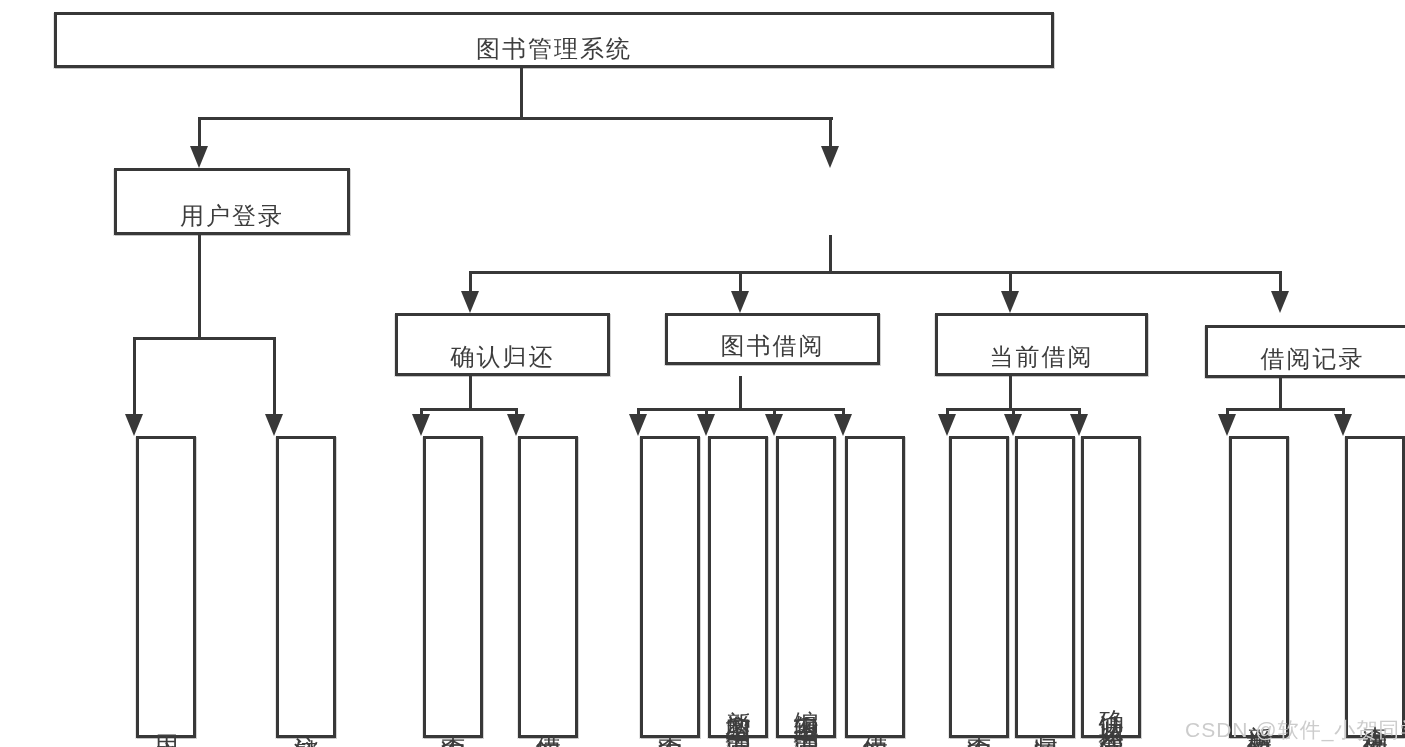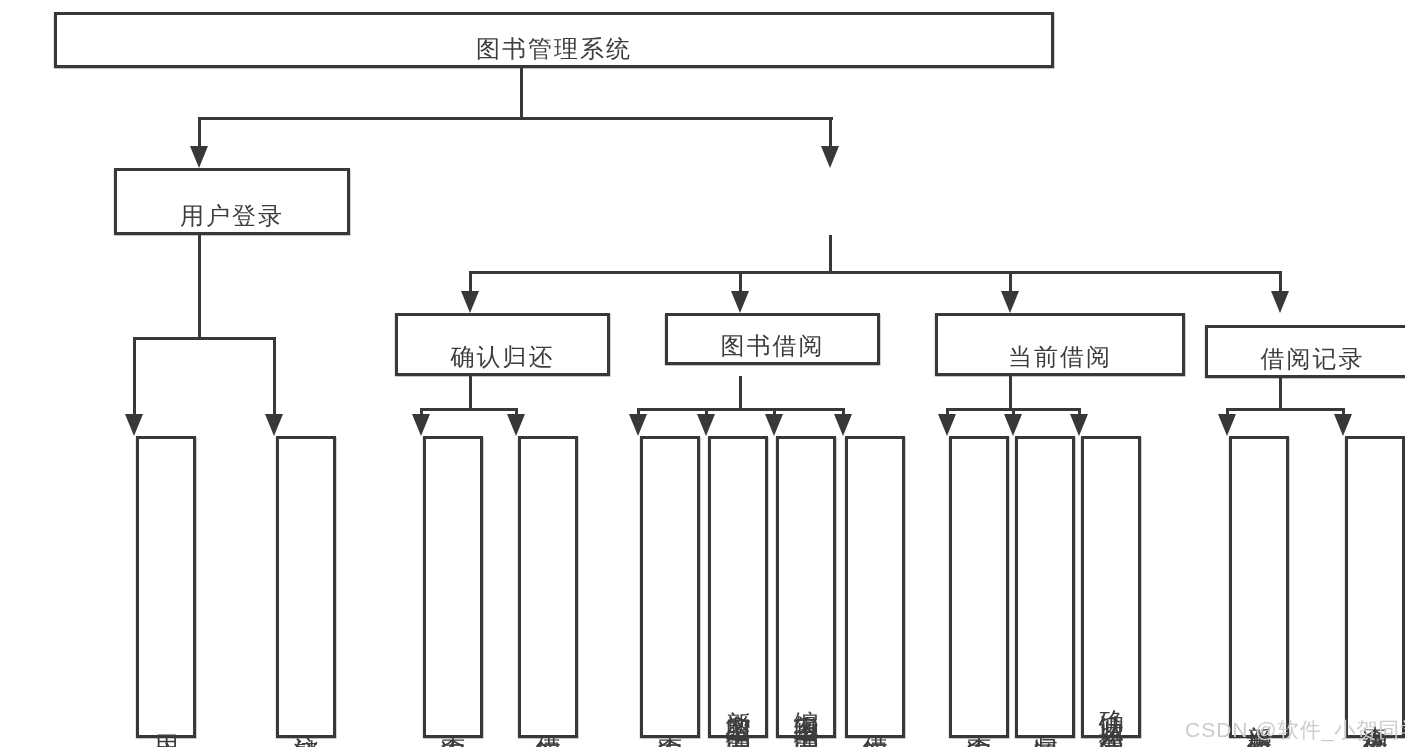--- a/index.html
+++ b/index.html
@@ -101,21 +101,21 @@
   <div class="arrow" style="left:731px; top:291px"></div>
   <div class="arrow" style="left:1001px; top:291px"></div>
   <div class="arrow" style="left:1271px; top:291px"></div>
 
   <div class="box hbox" style="left:363px; top:313px; width:215px; height:63px">
     <span>确认归还</span>
   </div>
   <div class="box hbox" style="left:633px; top:313px; width:215px; height:52px">
     <span>图书借阅</span>
   </div>
-  <div class="box hbox" style="left:903px; top:313px; width:250px; height:63px">
+  <div class="box hbox" style="left:903px; top:313px; width:213px; height:63px">
     <span>当前借阅</span>
   </div>
   <div class="box hbox" style="left:1173px; top:325px; width:215px; height:53px">
     <span>借阅记录</span>
   </div>
 
   <div class="line" style="left:469px; top:376px; width:3px; height:33px"></div>
   <div class="line" style="left:420px; top:408px; width:98px; height:3px"></div>
   <div class="line" style="left:420px; top:408px; width:3px; height:10px"></div>
   <div class="line" style="left:515px; top:408px; width:3px; height:10px"></div>

